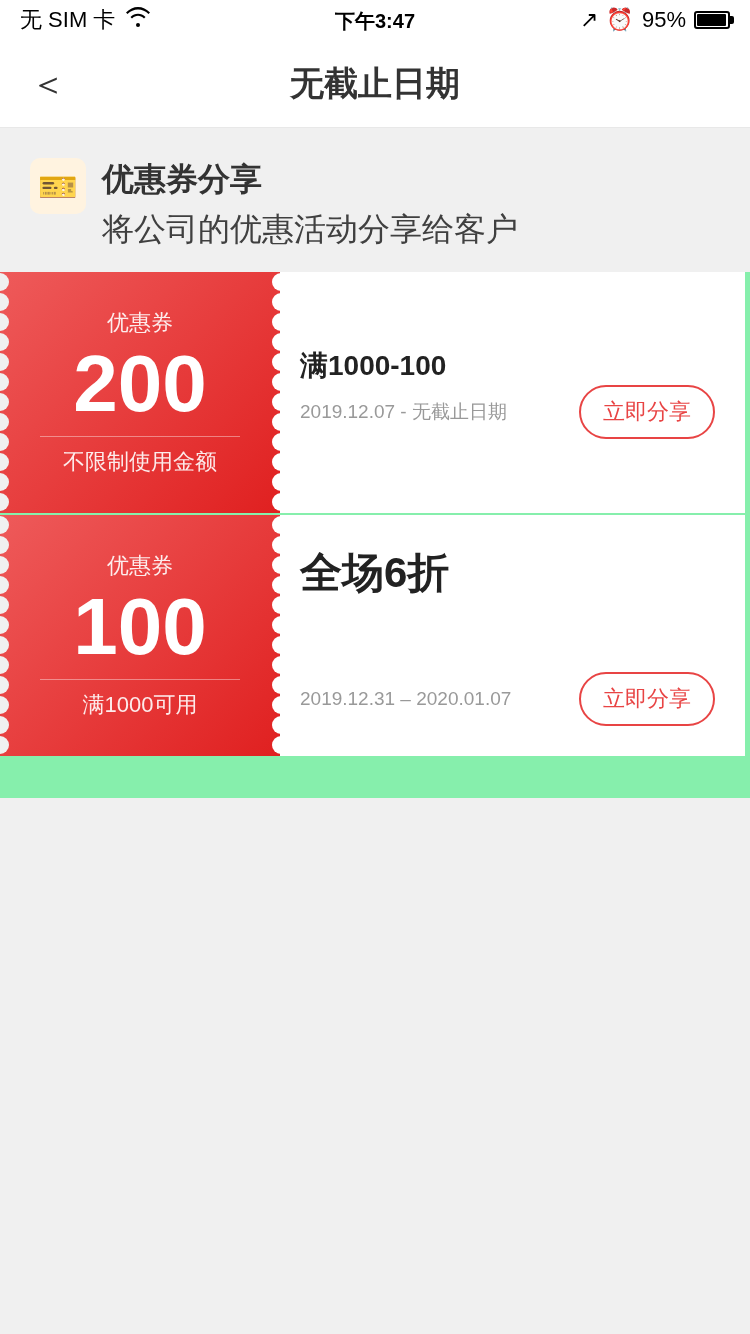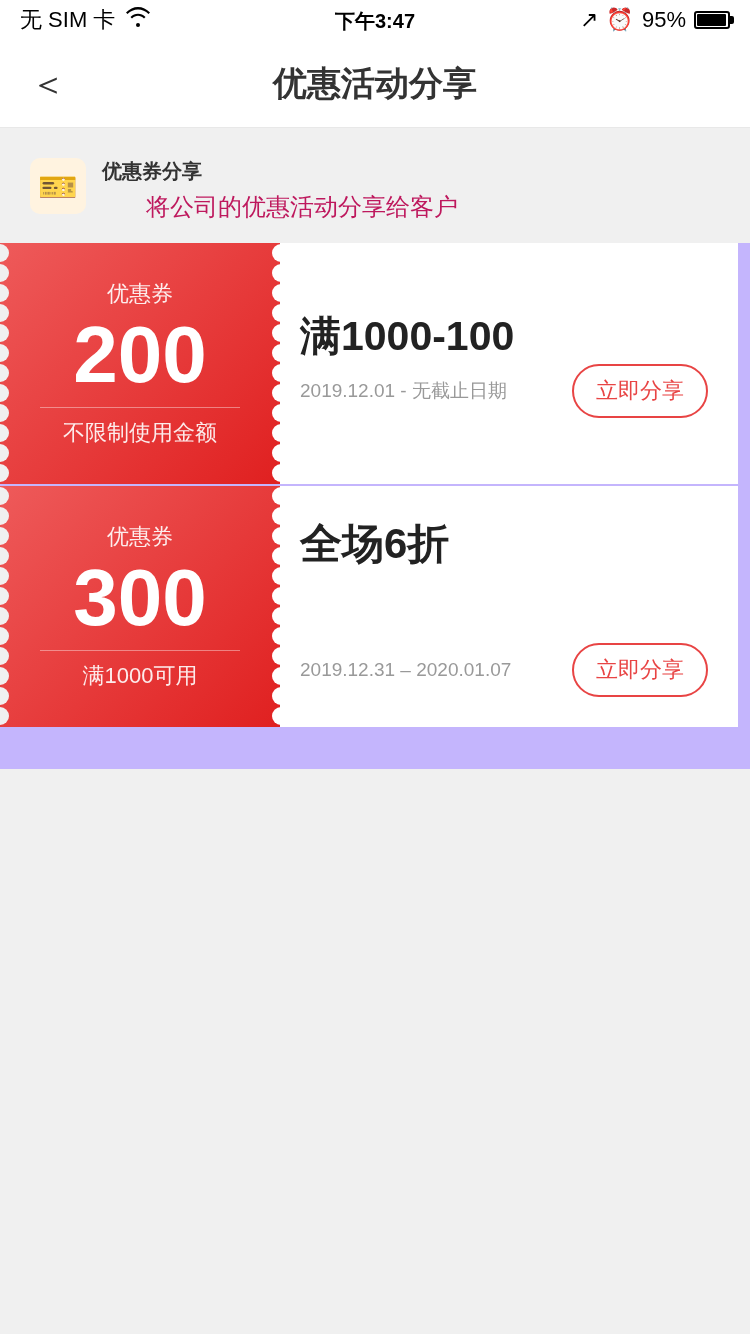--- a/index.html
+++ b/index.html
@@ -104,35 +104,34 @@
       align-items: flex-start;
       gap: 16px;
     }
     .section-icon {
       width: 56px;
       height: 56px;
       flex-shrink: 0;
     }
     .section-text {}
     .section-title {
-      font-size: 20px;
+      font-size: 32px;
       font-weight: 600;
       color: #333;
       margin-bottom: 6px;
     }
     .section-subtitle {
-      font-size: 24px;
-      color: #be185d;
-      margin-left: 44px;
+      font-size: 32px;
+      color: #404040;
     }
 
     
     .coupon-list {
-      background: #c4b5fd;
-      padding: 0 12px 40px 0;
+      background: #86efac;
+      padding: 0 5px 40px 0;
     }
 
     
     .bottom-area {
       background: #f0f0f0;
       flex: 1;
       min-height: 500px;
     }
   </style>
 </head>
@@ -155,21 +154,21 @@
     <span>⏰</span>
     <span>95%</span>
     <span class="battery-icon">
       <span class="battery-fill"></span>
     </span>
   </div>
 </div>
 
 <div class="nav-bar">
   <span class="nav-back">＜</span>
-  <span class="nav-title">优惠活动分享</span>
+  <span class="nav-title">无截止日期</span>
 </div>
 
 <div class="section-header">
   <div class="section-icon">
     <svg width="56" height="56" viewBox="0 0 56 56">
       <rect width="56" height="56" rx="10" fill="#fff3e0"></rect>
       <text x="28" y="40" font-size="32" text-anchor="middle">🎫</text>
     </svg>
   </div>
   <div class="section-text">
@@ -204,23 +203,23 @@
           </div>
           <div style="position: relative; z-index: 1; display: flex; flex-direction: column; align-items: center;">
             <div style="font-size: 22px; color: rgba(255, 255, 255, 0.9); margin-bottom: 6px;">优惠券</div>
             <div style="font-size: 80px; font-weight: 700; color: rgb(255, 255, 255); line-height: 1; margin-bottom: 12px;">200</div>
             <div style="width: 200px; height: 1px; background: rgba(255, 255, 255, 0.4); margin-bottom: 10px;"></div>
             <div style="font-size: 22px; color: rgba(255, 255, 255, 0.9); text-align: center;">不限制使用金额</div>
           </div>
         </div>
       </div>
       <div style="flex: 1 1 0%; display: flex; flex-direction: column; justify-content: center; padding: 30px 30px 30px 20px; background: rgb(255, 255, 255);">
-        <div style="font-size: 41px; font-weight: 700; color: rgb(34, 34, 34); ">满1000-100</div>
+        <div style="font-size: 28px; font-weight: 700; color: rgb(34, 34, 34); ">满1000-100</div>
         <div style="display: flex; align-items: center; justify-content: space-between; gap: 12px;">
-          <div style="font-size: 19px; color: rgb(153, 153, 153); flex: 1 1 0%;">2019.12.01 - 无截止日期</div>
+          <div style="font-size: 19px; color: rgb(153, 153, 153); flex: 1 1 0%;">2019.12.07 - 无截止日期</div>
           <button style="border: 2px solid rgb(232, 68, 68); color: rgb(232, 68, 68); background: rgb(255, 255, 255); border-radius: 30px; padding: 10px 22px; font-size: 22px; cursor: pointer; white-space: nowrap; flex-shrink: 0;">立即分享</button>
         </div>
       </div>
     </div>
     <div style="background: rgb(255, 255, 255); display: flex; overflow: visible; position: relative; margin-bottom: 2px;">
       <div style="position: relative; width: 280px; flex-shrink: 0;">
         <div style="width: 100%; background: linear-gradient(135deg, rgb(238, 90, 90), rgb(224, 32, 32)); display: flex; flex-direction: column; align-items: center; justify-content: center; padding: 36px 20px; position: relative; overflow: hidden;">
           <div style="position: absolute; left: 0px; top: 0px; bottom: 0px; width: 16px; overflow: hidden;">
             <svg width="16" height="100%" style="position:absolute;left:0;top:0;height:100%">
               <defs>
@@ -236,21 +235,21 @@
               <defs>
                 <pattern id="scr1" x="0" y="0" width="16" height="20" patternUnits="userSpaceOnUse">
                   <circle cx="16" cy="10" r="9" fill="#fff"></circle>
                 </pattern>
               </defs>
               <rect width="16" height="100%" fill="url(#scr1)"></rect>
             </svg>
           </div>
           <div style="position: relative; z-index: 1; display: flex; flex-direction: column; align-items: center;">
             <div style="font-size: 22px; color: rgba(255, 255, 255, 0.9); margin-bottom: 6px;">优惠券</div>
-            <div style="font-size: 80px; font-weight: 700; color: rgb(255, 255, 255); line-height: 1; margin-bottom: 12px;">300</div>
+            <div style="font-size: 80px; font-weight: 700; color: rgb(255, 255, 255); line-height: 1; margin-bottom: 12px;">100</div>
             <div style="width: 200px; height: 1px; background: rgba(255, 255, 255, 0.4); margin-bottom: 10px;"></div>
             <div style="font-size: 22px; color: rgba(255, 255, 255, 0.9); text-align: center;">满1000可用</div>
           </div>
         </div>
       </div>
       <div style="flex: 1 1 0%; display: flex; flex-direction: column; justify-content: space-between; padding: 30px 30px 30px 20px; background: rgb(255, 255, 255);">
         <div style="font-size: 42px; font-weight: 700; color: rgb(34, 34, 34); margin-bottom: 20px;">全场6折</div>
         <div style="display: flex; align-items: center; justify-content: space-between; gap: 12px;">
           <div style="font-size: 19px; color: rgb(153, 153, 153); flex: 1 1 0%;">2019.12.31 – 2020.01.07</div>
           <button style="border: 2px solid rgb(232, 68, 68); color: rgb(232, 68, 68); background: rgb(255, 255, 255); border-radius: 30px; padding: 10px 22px; font-size: 22px; cursor: pointer; white-space: nowrap; flex-shrink: 0;">立即分享</button>

